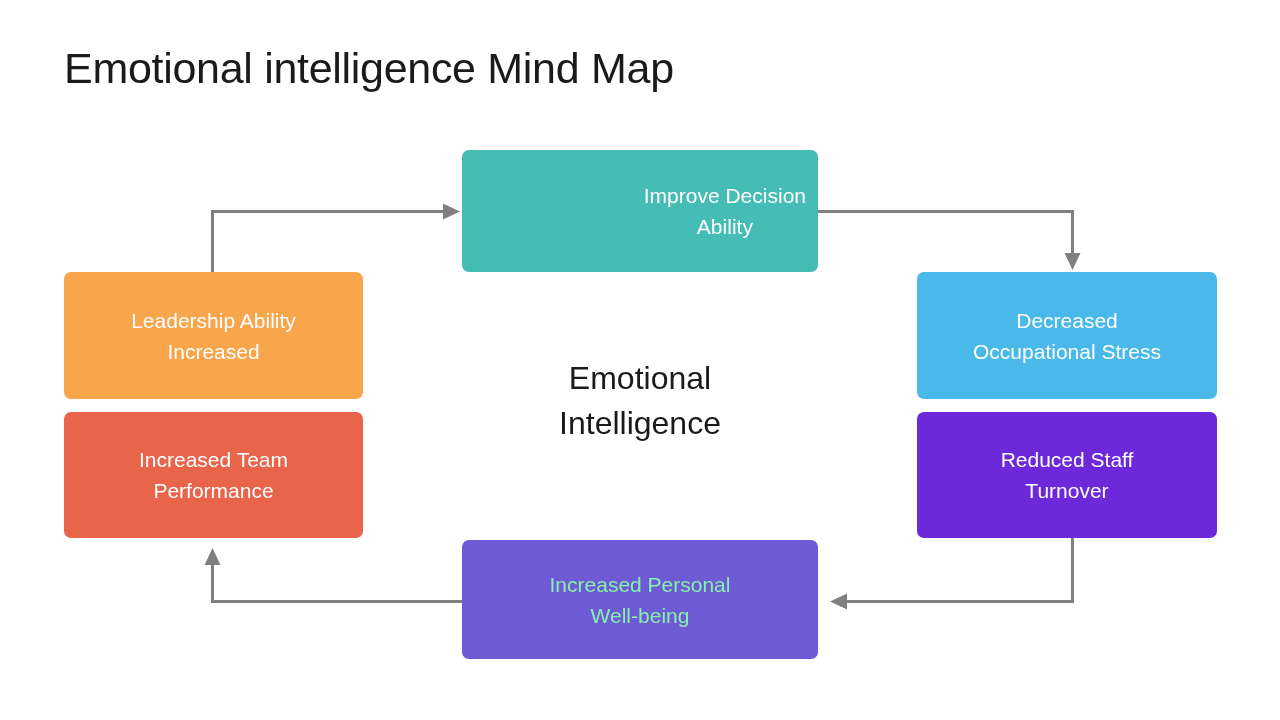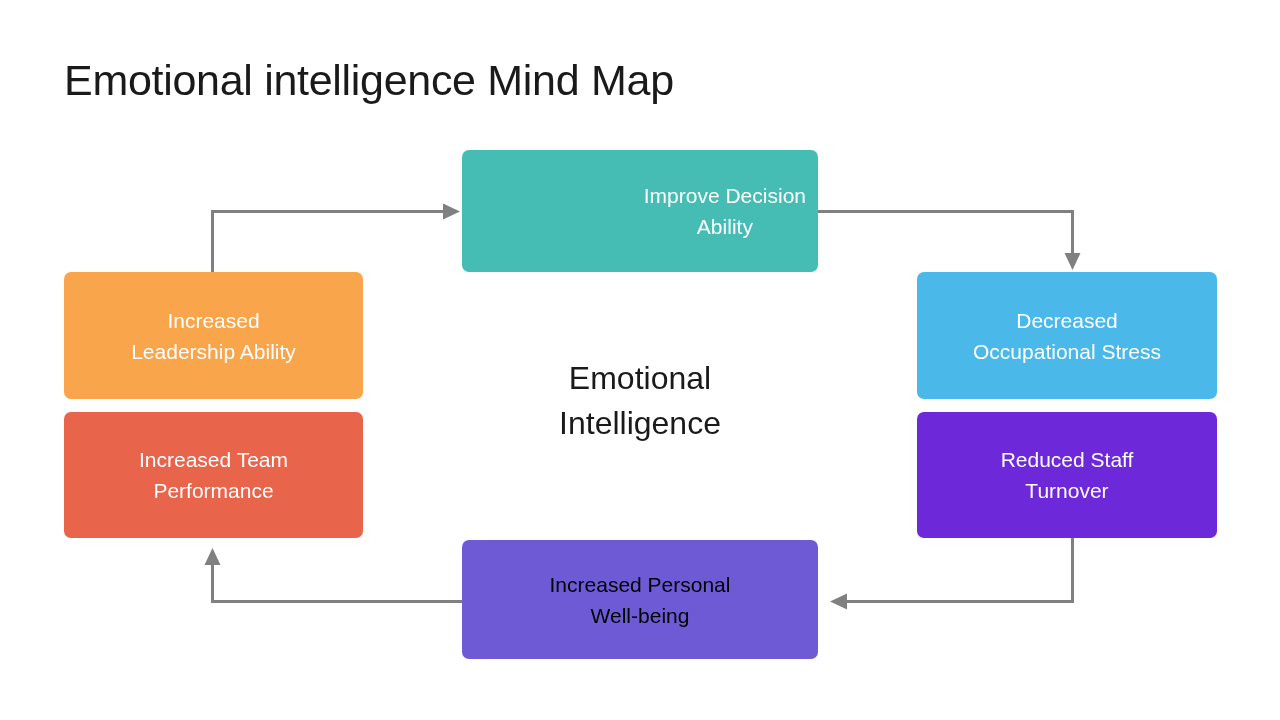--- a/index.html
+++ b/index.html
@@ -18,21 +18,21 @@
     position: relative;
     width: 1280px;
     height: 720px;
     background: #ffffff;
   }
 
   
   #slide-title {
     position: absolute;
     left: 64px;
-    top: 54px;
+    top: 42px;
     font-size: 43px;
     line-height: 52px;
     color: #1a1a1a;
     font-weight: 400;
     letter-spacing: -0.3px;
     white-space: nowrap;
   }
 
   
   #center-label {
@@ -132,22 +132,22 @@
 
   <div class="node" id="node-improve-decision-making" style="background: rgb(69, 189, 180); color: rgb(255, 255, 255);">
     <div>
       <span class="line">Improve Decision</span>
       <span class="line">Ability</span>
     </div>
   </div>
 
   <div class="node" id="node-increased-leadership-ability" style="background: rgb(249, 165, 75); color: rgb(255, 255, 255);">
     <div>
+      <span class="line">Leadership Ability</span>
       <span class="line">Increased</span>
-      <span class="line">Leadership Ability</span>
     </div>
   </div>
 
   <div class="node" id="node-decreased-occupational-stress" style="background: rgb(74, 185, 234); color: rgb(255, 255, 255);">
     <div>
       <span class="line">Decreased</span>
       <span class="line">Occupational Stress</span>
     </div>
   </div>
 
@@ -158,20 +158,20 @@
     </div>
   </div>
 
   <div class="node" id="node-reduced-staff-turnover" style="background: #6d28d9; color: rgb(255, 255, 255);">
     <div>
       <span class="line">Reduced Staff</span>
       <span class="line">Turnover</span>
     </div>
   </div>
 
-  <div class="node" id="node-increased-personal-wellbeing" style="background: rgb(111, 90, 214); color: #000000;">
+  <div class="node" id="node-increased-personal-wellbeing" style="background: rgb(111, 90, 214); color: #86efac;">
     <div>
       <span class="line">Increased Personal</span>
       <span class="line">Well-being</span>
     </div>
   </div>
 
 </div>
 
 </body></html>

